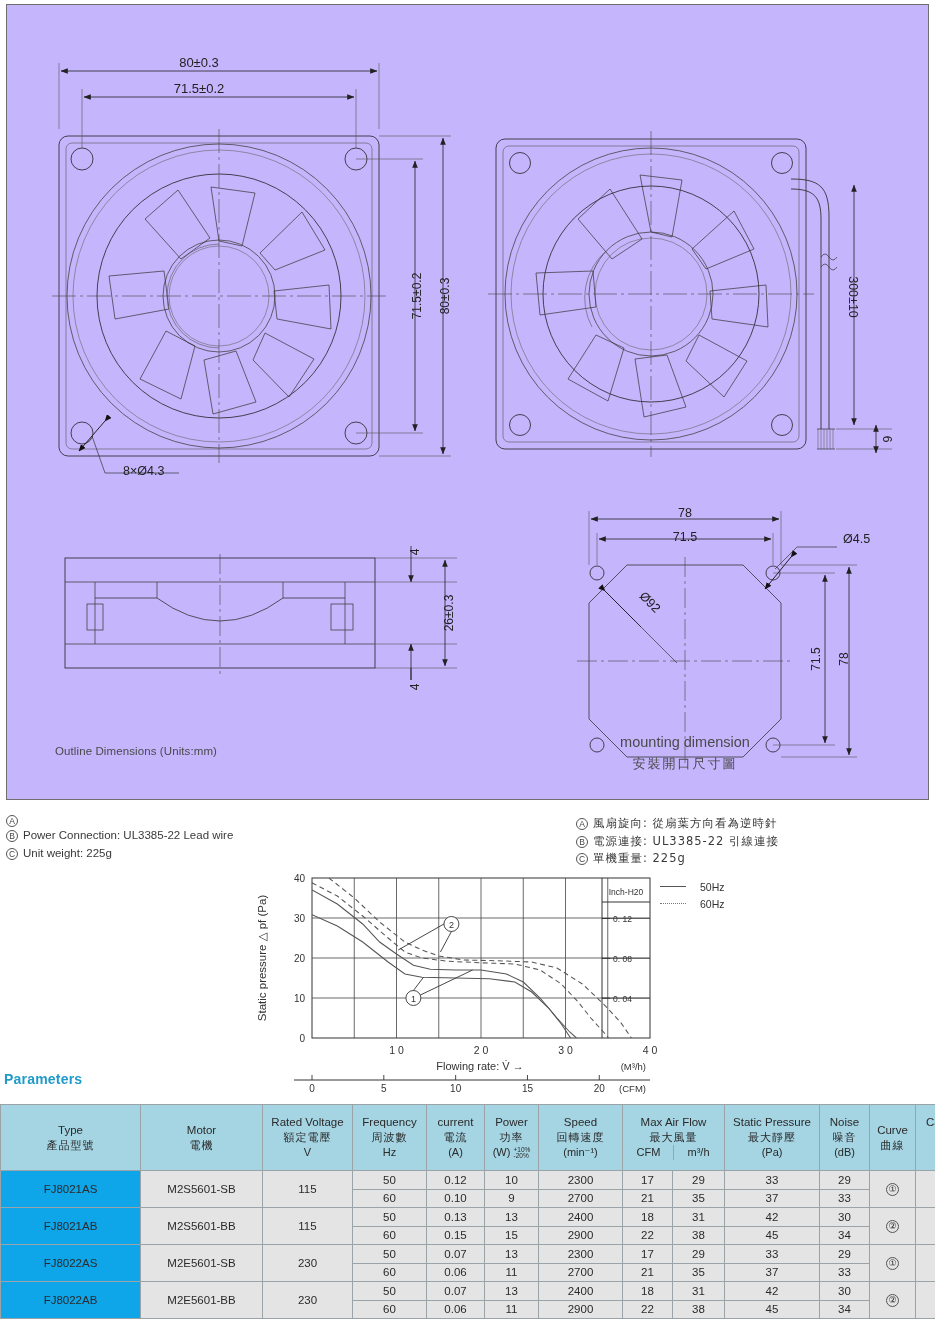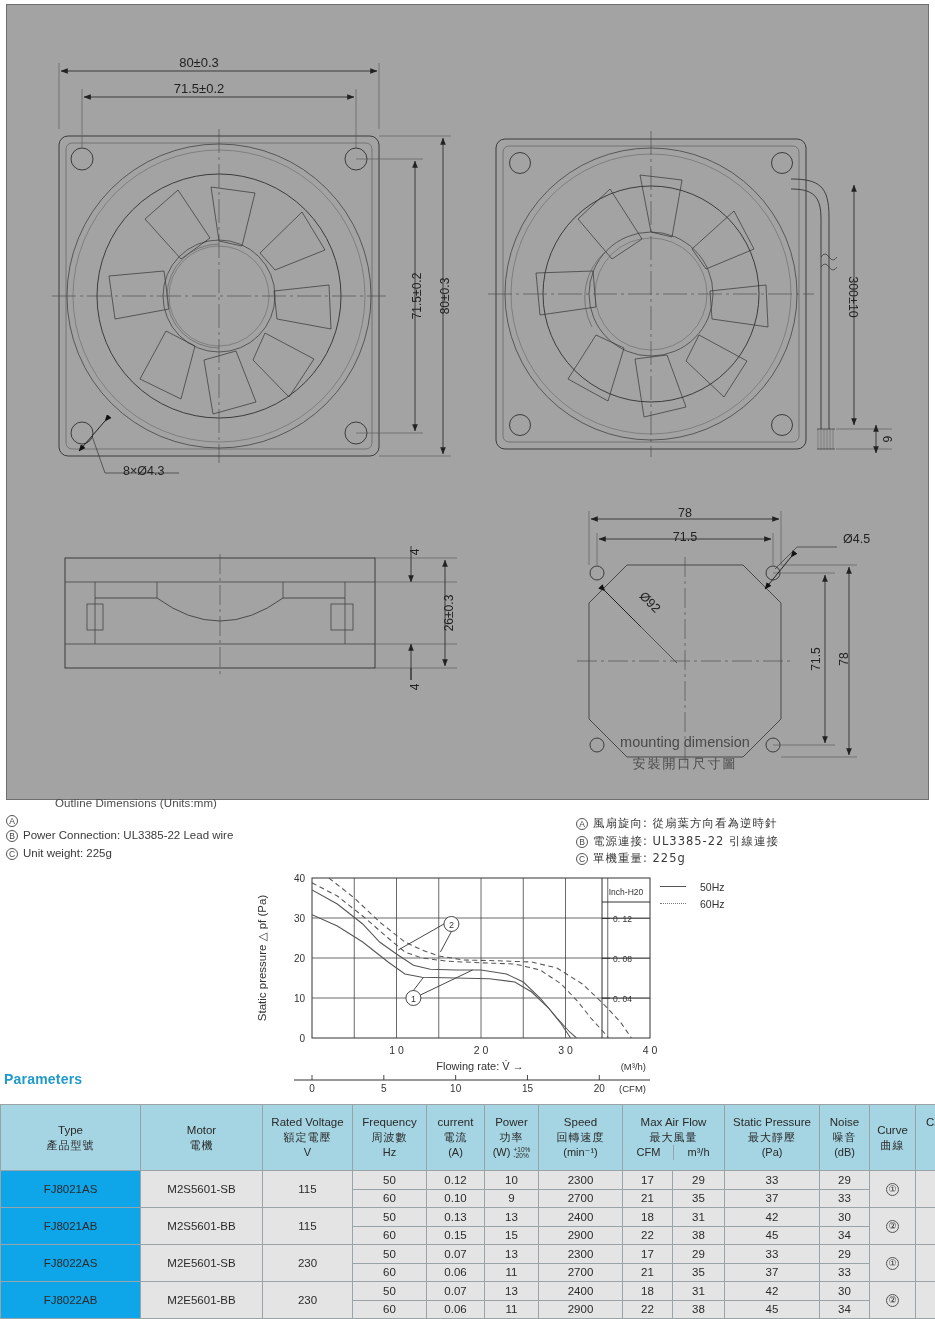--- a/index.html
+++ b/index.html
@@ -16,27 +16,27 @@
     background: #ffffff;
     overflow: hidden;
   }
 
   
   #drawing-frame {
     position: absolute;
     left: 6px; top: 4px;
     width: 923px; height: 796px;
     border: 1px solid #6f6f6f;
-    background: #a3a3a3;
+    background: #c4b5fd;
   }
   #drawing-svg { position: absolute; left: 0; top: 0; }
 
   .outline-caption {
     position: absolute;
-    left: 48px; top: 792px;
+    left: 48px; top: 740px;
     font-size: 11.5px;
     color: #4a4a4a;
     letter-spacing: .1px;
   }
 
   
   .notes {
     position: absolute;
     font-size: 11.5px;
     color: #3a3a3a;

